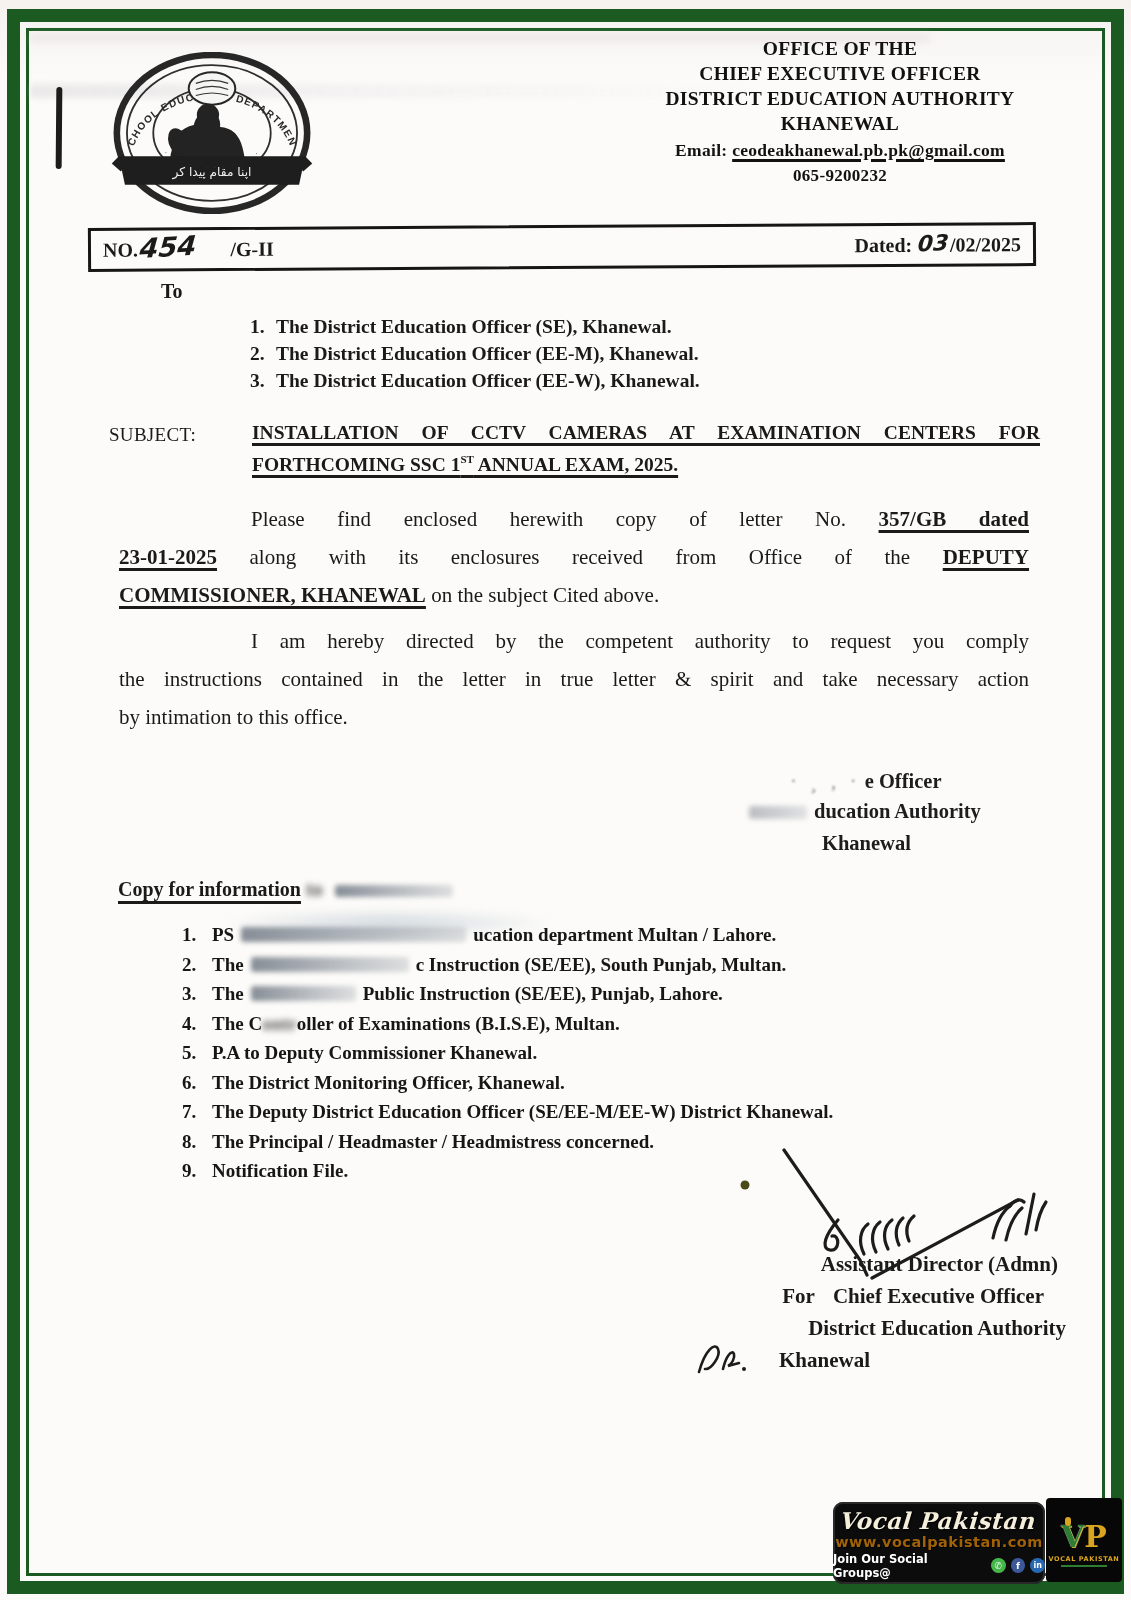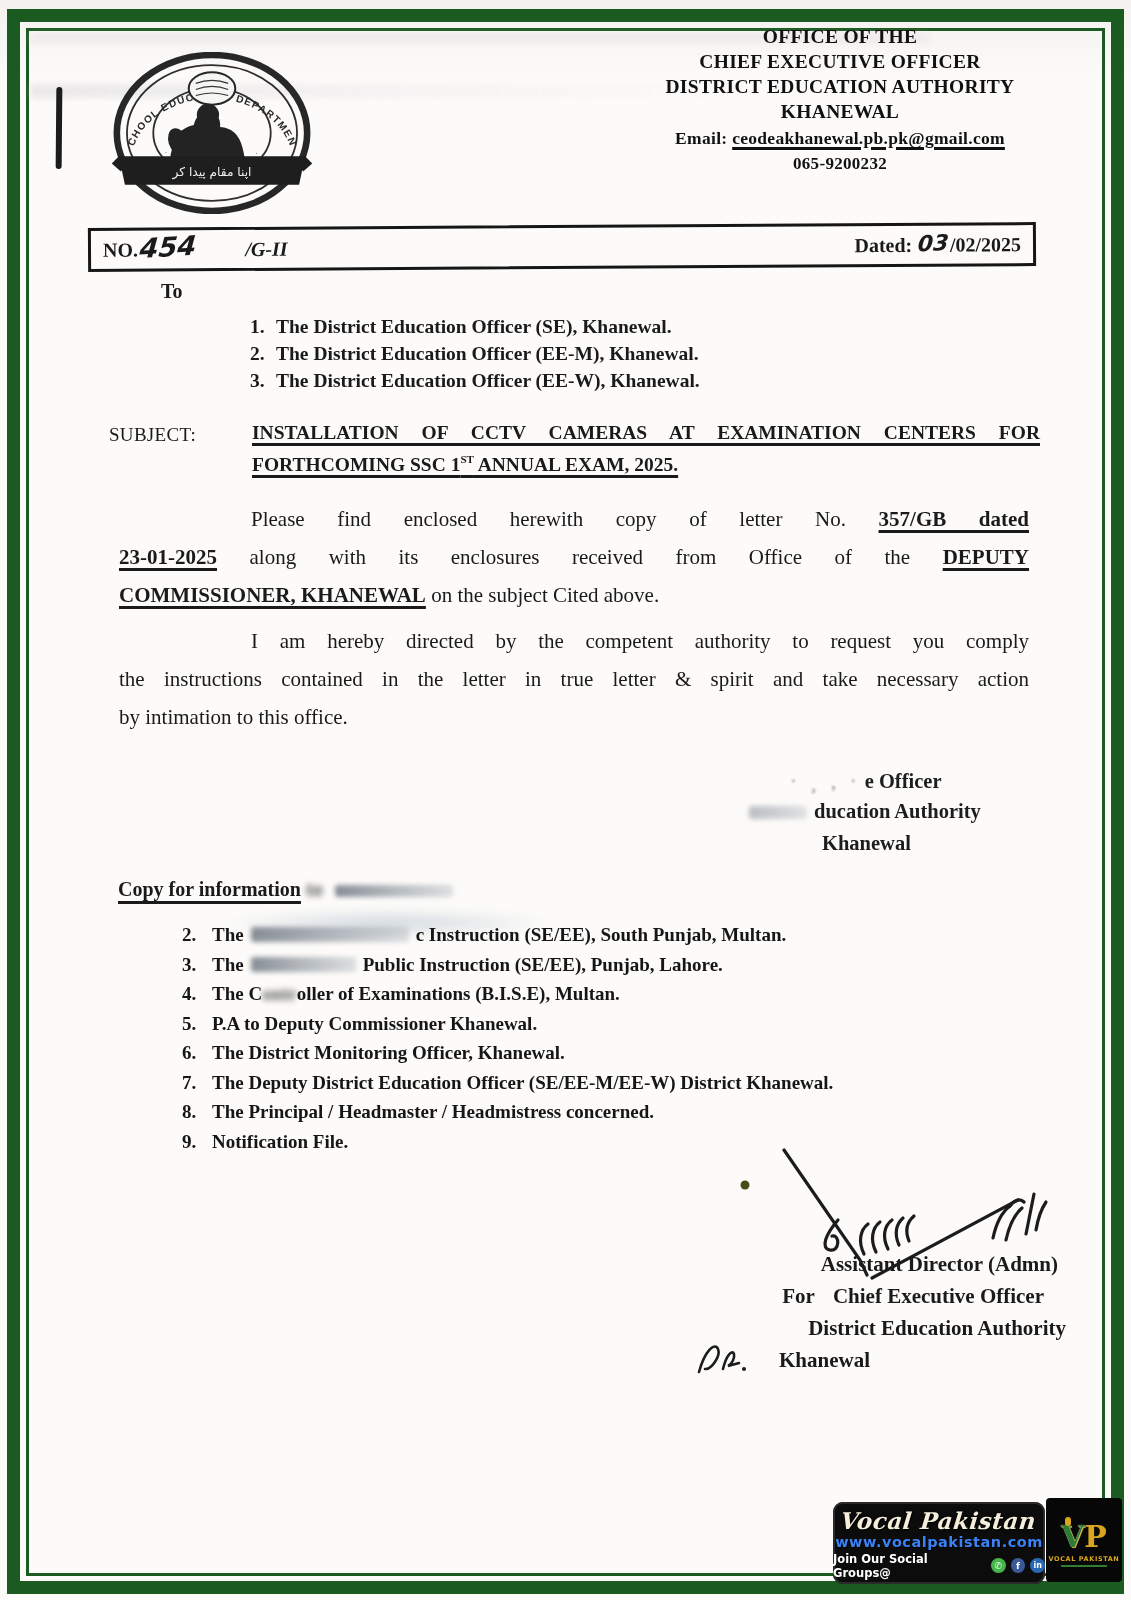--- a/index.html
+++ b/index.html
@@ -14,31 +14,31 @@
   }
   .frame-outer{position:absolute;left:7px;top:9px;right:7px;bottom:6px;border:13px solid var(--green);}
   .frame-inner{position:absolute;left:26px;top:28px;right:26px;bottom:24px;border:3px solid var(--green);}
   .scan-band{position:absolute;left:30px;top:84px;width:760px;height:14px;
     background:linear-gradient(90deg,rgba(190,185,192,.28),rgba(215,210,216,.14) 55%,transparent);filter:blur(3px);}
   .scan-band2{position:absolute;left:30px;top:33px;width:900px;height:10px;background:rgba(222,205,214,.28);filter:blur(3px);}
   .scan-bar{position:absolute;left:56px;top:87px;width:6px;height:82px;background:#1c1c1c;border-radius:3px;transform:rotate(.5deg);}
 
   
   .seal{position:absolute;left:106px;top:52px;width:212px;height:162px;filter:blur(.35px) contrast(.95);}
-  .letterhead{position:absolute;left:600px;top:24px;width:480px;text-align:center;font-weight:bold;line-height:25px;font-size:19.5px;letter-spacing:.3px;color:#111;}
+  .letterhead{position:absolute;left:600px;top:36px;width:480px;text-align:center;font-weight:bold;line-height:25px;font-size:19.5px;letter-spacing:.3px;color:#111;}
   .letterhead .email-line{font-size:17.5px;margin-top:2px;}
   .letterhead .email{text-decoration:underline;text-decoration-thickness:2.5px;text-underline-offset:3px;}
   .letterhead .phone{font-size:17px;}
 
   
   .refbox{position:absolute;left:88px;top:225px;width:948px;height:44px;border:3px solid #161616;transform:rotate(-.35deg);
     display:flex;align-items:center;padding:0 12px;box-sizing:border-box;font-weight:bold;font-size:20px;}
   .hand{font-family:"DejaVu Sans",sans-serif;font-style:italic;font-weight:600;display:inline-block;transform:skew(-8deg) rotate(-3deg);}
   .no-value{font-size:27px;margin:0 6px 0 2px;position:relative;top:-3px;}
-  .no-suffix{margin-left:43px;font-style:italic;}
+  .no-suffix{margin-left:28px;}
   .dated-wrap{margin-left:auto;display:flex;align-items:center;}
   .dated-day{font-size:22px;margin:0 1px;position:relative;top:-2px;}
 
   .to{position:absolute;left:161px;top:280px;font-weight:bold;font-size:20px;}
 
   .addressees{position:absolute;left:250px;top:313px;font-weight:bold;font-size:19.5px;line-height:27px;}
   .addressees .num{display:inline-block;width:26px;}
 
   
   .subject-label{position:absolute;left:109px;top:424px;font-weight:normal;font-size:19px;letter-spacing:.3px;}
@@ -197,20 +197,21 @@
   <div class="faded-sig fs3">Khanewal</div>
 
   <div class="copy-heading">
     <span class="lbl">Copy for information</span>
     <span class="smudge-text">to</span>
     <span class="smudge wt"></span>
   </div>
   <div class="smear"></div>
 
   <div class="copy-list">
+    <div><span class="num">1.</span><span>PS</span><span class="smudge w1"></span><span>ucation department Multan / Lahore.</span></div>
     <div><span class="num">2.</span><span>The</span><span class="smudge w2"></span><span>c Instruction (SE/EE), South Punjab, Multan.</span></div>
     <div><span class="num">3.</span><span>The</span><span class="smudge w3"></span><span>Public Instruction (SE/EE), Punjab, Lahore.</span></div>
     <div><span class="num">4.</span><span>The C</span><span class="smudge-text">ontr</span><span>oller of Examinations (B.I.S.E), Multan.</span></div>
     <div><span class="num">5.</span><span>P.A to Deputy Commissioner Khanewal.</span></div>
     <div><span class="num">6.</span><span>The District Monitoring Officer, Khanewal.</span></div>
     <div><span class="num">7.</span><span>The Deputy District Education Officer (SE/EE-M/EE-W) District Khanewal.</span></div>
     <div><span class="num">8.</span><span>The Principal / Headmaster / Headmistress concerned.</span></div>
     <div><span class="num">9.</span><span>Notification File.</span></div>
   </div>
 
@@ -242,21 +243,21 @@
   <svg class="initials" viewBox="0 0 56 42">
     <g fill="none" stroke="#1c1c1c" stroke-width="2.6" stroke-linecap="round">
       <path d="M6,36 C12,14 22,6 25,13 C28,20 18,34 12,33"></path>
       <path d="M30,33 C33,20 39,13 41,18 C42,22 39,28 35,30 L46,27"></path>
     </g>
     <circle cx="51" cy="33" r="2" fill="#1c1c1c"></circle>
   </svg>
 
   <div class="brandbox">
     <div class="brand-script" style="color:#f4eedb;">Vocal Pakistan</div>
-    <div class="brand-site" style="color:#3b82f6;">www.vocalpakistan.com</div>
+    <div class="brand-site" style="color:#a16207;">www.vocalpakistan.com</div>
     <div class="brand-social">
       <span>Join Our Social Groups@</span>
       <span class="sicon" style="background:#45b649;">✆</span>
       <span class="sicon" style="background:#3b5998;">f</span>
       <span class="sicon" style="background:#2867b2;font-size:8px;">in</span>
     </div>
   </div>
   <div class="vpbox">
     <div class="vp-mic"></div>
     <div class="vp-mono"><span class="v">V</span><span class="p">P</span></div>

